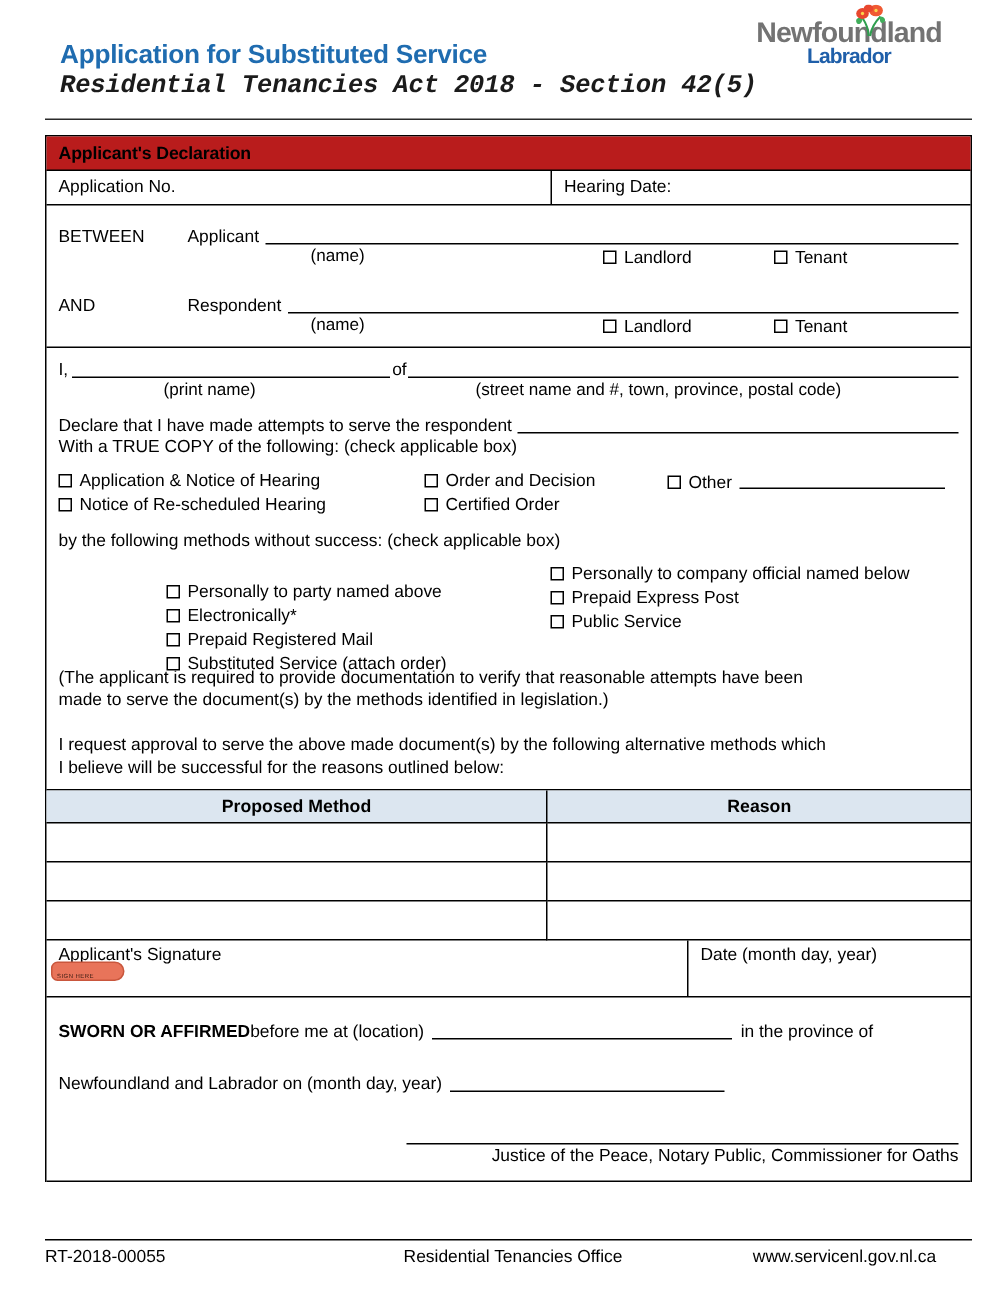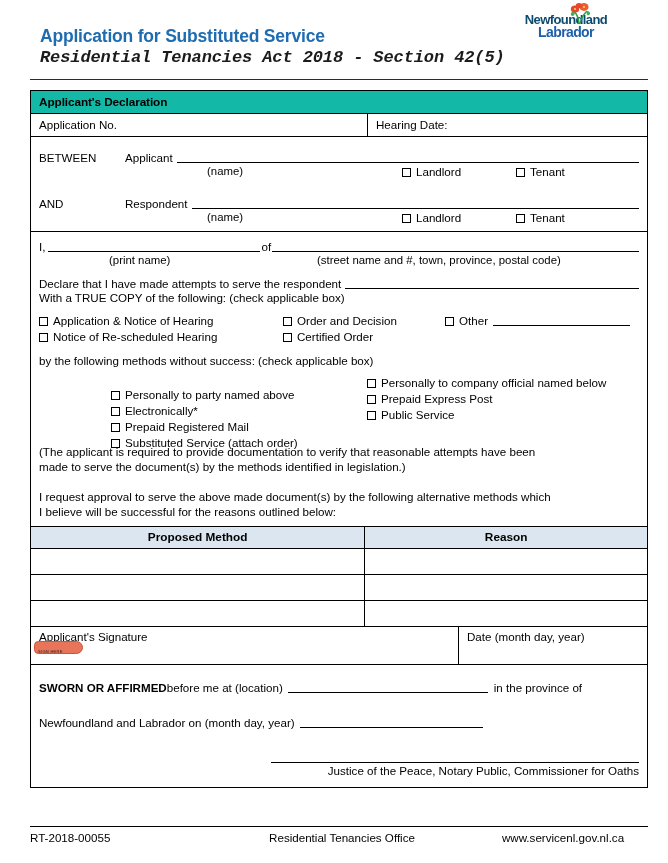--- a/index.html
+++ b/index.html
@@ -51,23 +51,23 @@
     line-height: 0.92;
   }
   .logo-flower {
     position: absolute;
     right: 36px;
     top: -11px;
     width: 26px;
     height: 22px;
   }
   .logo-word-1 {
-    font-size: 13px;
+    font-size: 19px;
     font-weight: bold;
-    color: #0c4a6e;
+    color: #737373;
     letter-spacing: -0.6px;
     display: block;
   }
   .logo-word-2 {
     font-size: 14px;
     font-weight: bold;
     color: #1f5fa9;
     letter-spacing: -0.6px;
     display: block;
   }
@@ -85,21 +85,21 @@
     position: absolute;
     left: 30px;
     top: 90px;
     width: 618px;
     box-sizing: border-box;
     border: 1.4px solid #000;
     border-bottom: none;
     font-size: 11.6px;
   }
   .band {
-    background: #14b8a6;
+    background: #b91c1c;
     padding: 4px 6px 4px 8px;
     font-size: 11.8px;
     font-weight: bold;
     border-bottom: 1.2px solid #000;
     letter-spacing: -0.1px;
   }
   .row-appno {
     display: flex;
     border-bottom: 1.2px solid #000;
   }

